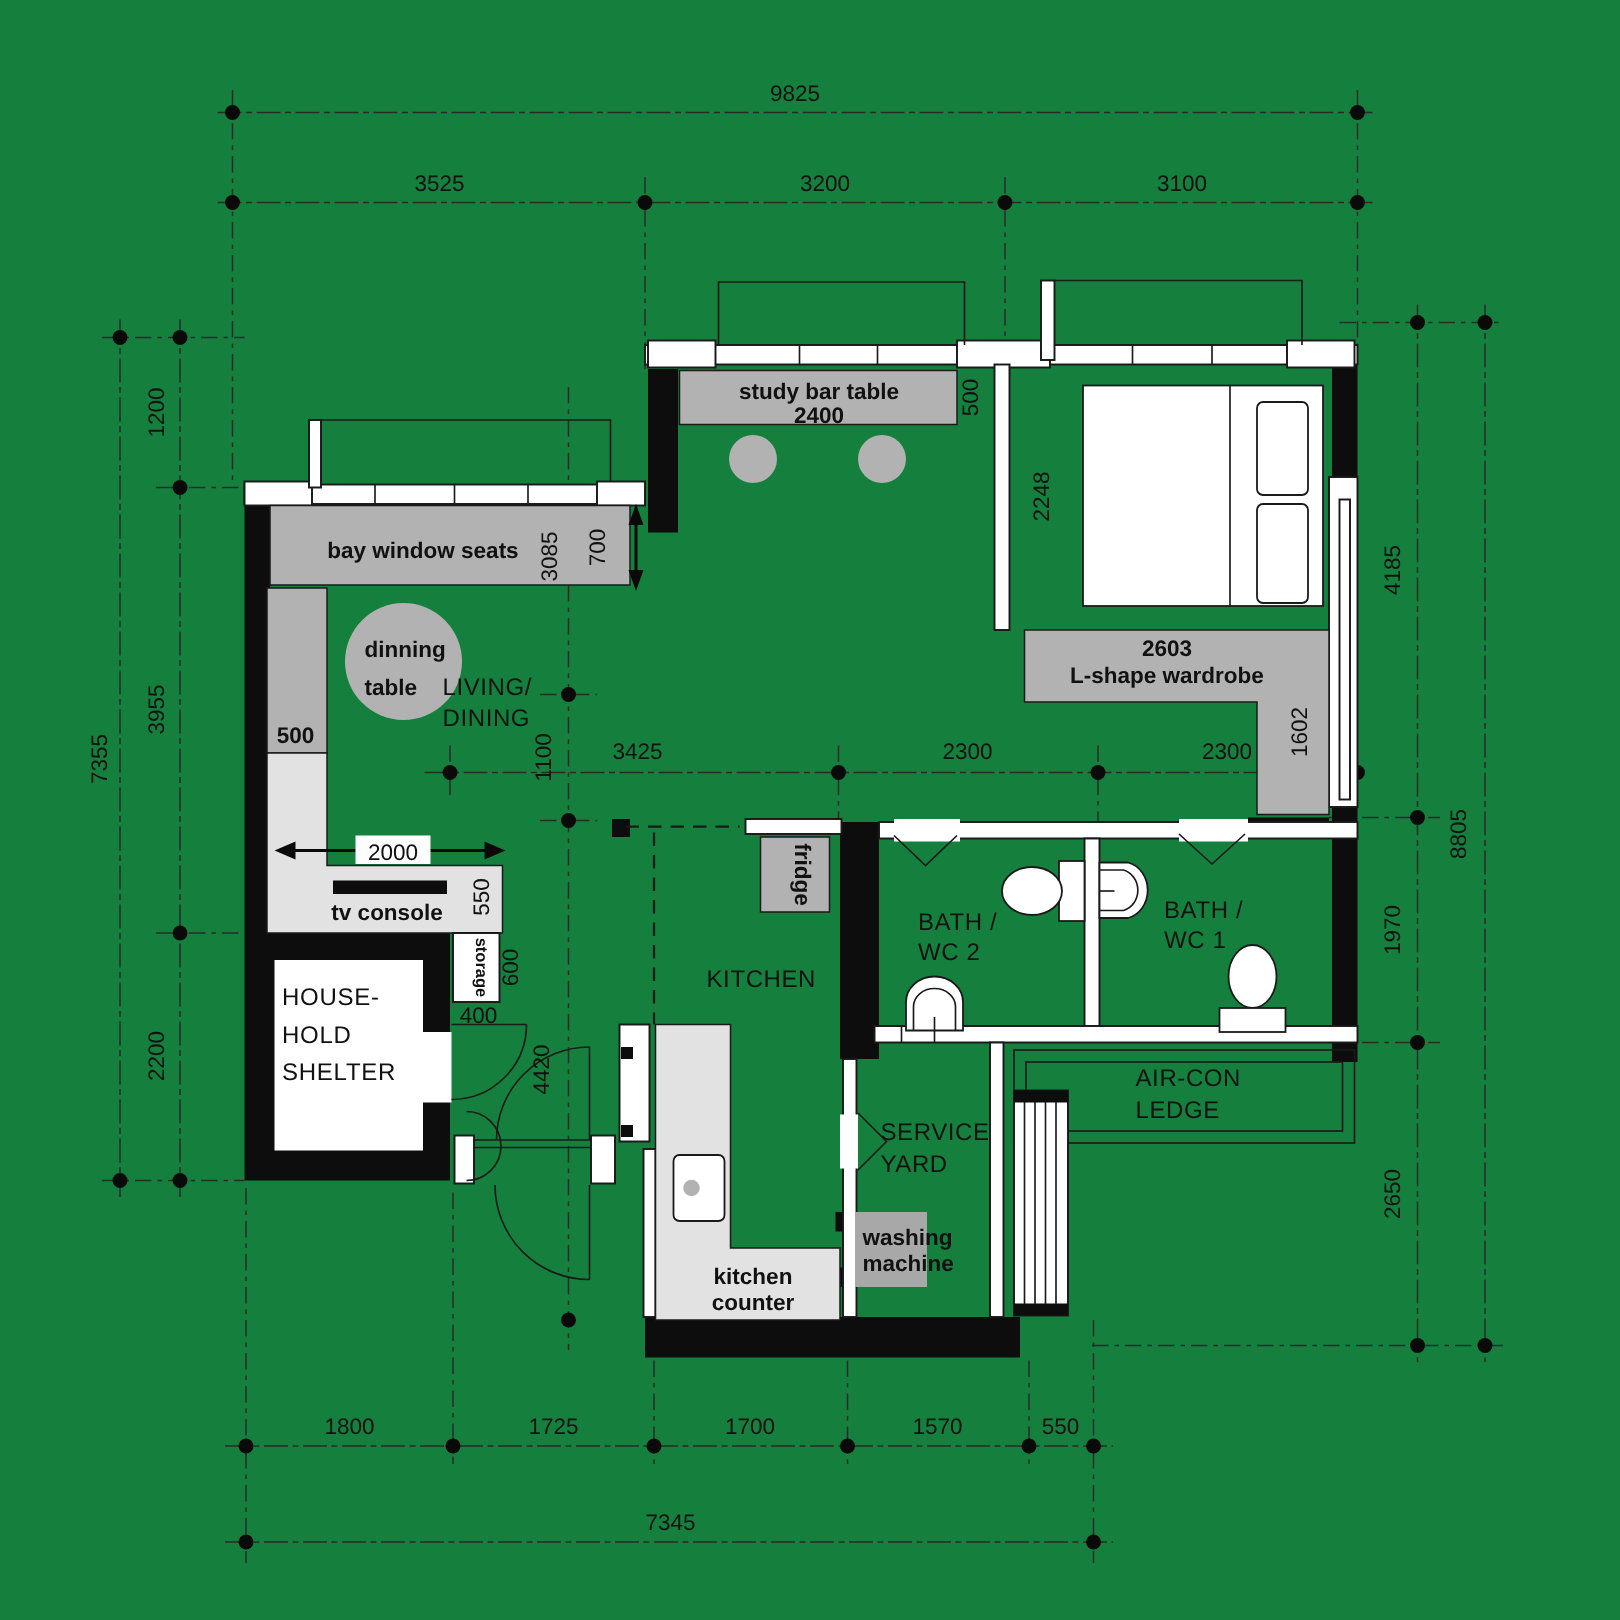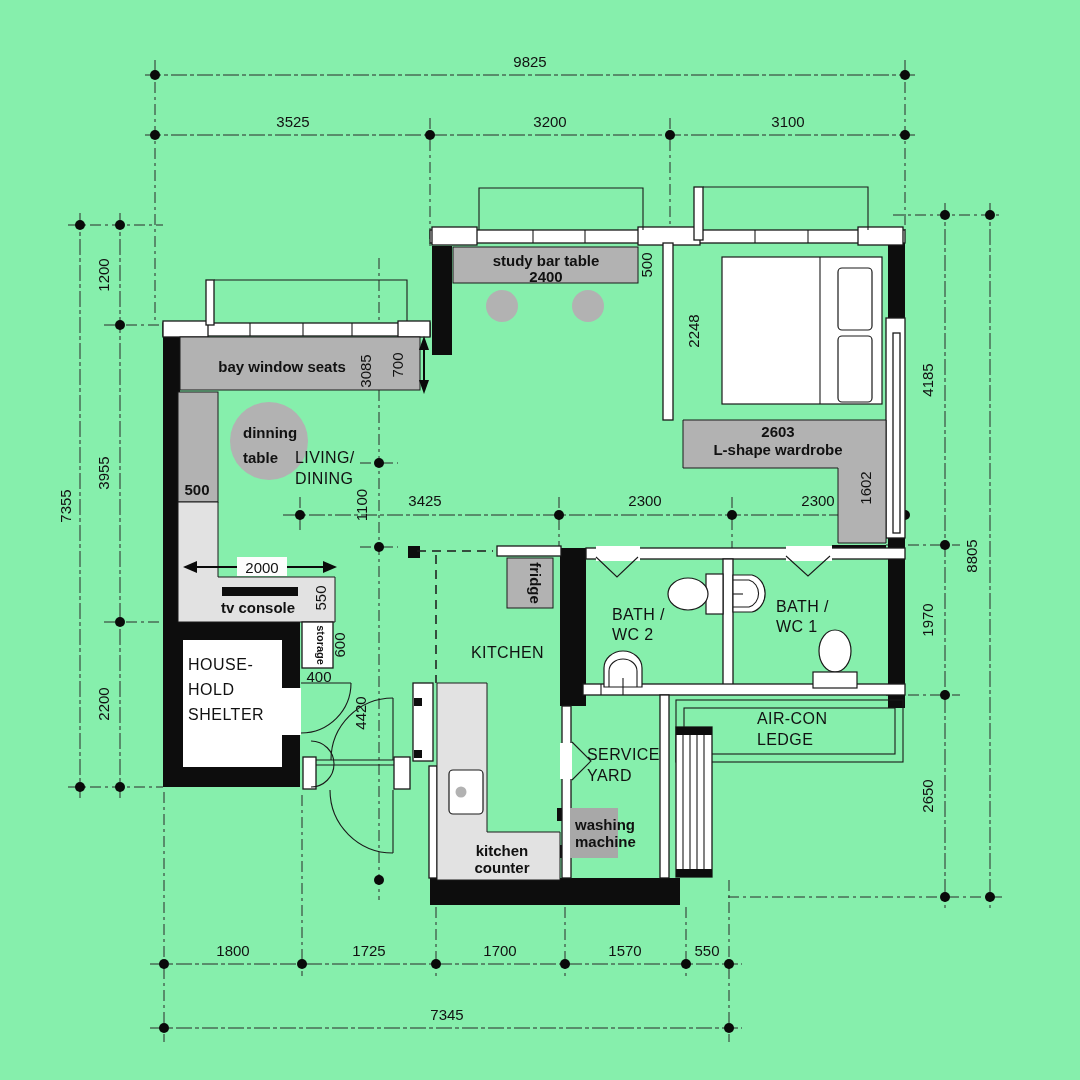--- a/index.html
+++ b/index.html
@@ -1,16 +1,16 @@
 <!DOCTYPE html>
 <html><head>
 <meta charset="utf-8">
 <style>
   html,body{margin:0;padding:0;background:#fff;}
-  .sheet{position:relative;width:1080px;height:1080px;background:#86efac;overflow:hidden;
+  .sheet{position:relative;width:1080px;height:1080px;background:#15803d;overflow:hidden;
          font-family:"Liberation Sans", sans-serif;}
   svg{position:absolute;left:0;top:0;}
   svg text{fill:#111;}
   .dim{font-size:15px;}
   .dimbig{font-size:15px;}
   .room{font-size:16px;letter-spacing:.4px;}
   .furn{font-size:15px;font-weight:bold;}
   .furnsm{font-size:11px;font-weight:bold;}
   .shelterTxt{font-size:16px;letter-spacing:.5px;}
   .gridline{stroke:#2a2a2a;stroke-width:1;fill:none;stroke-dasharray:16 3 4 3;}

